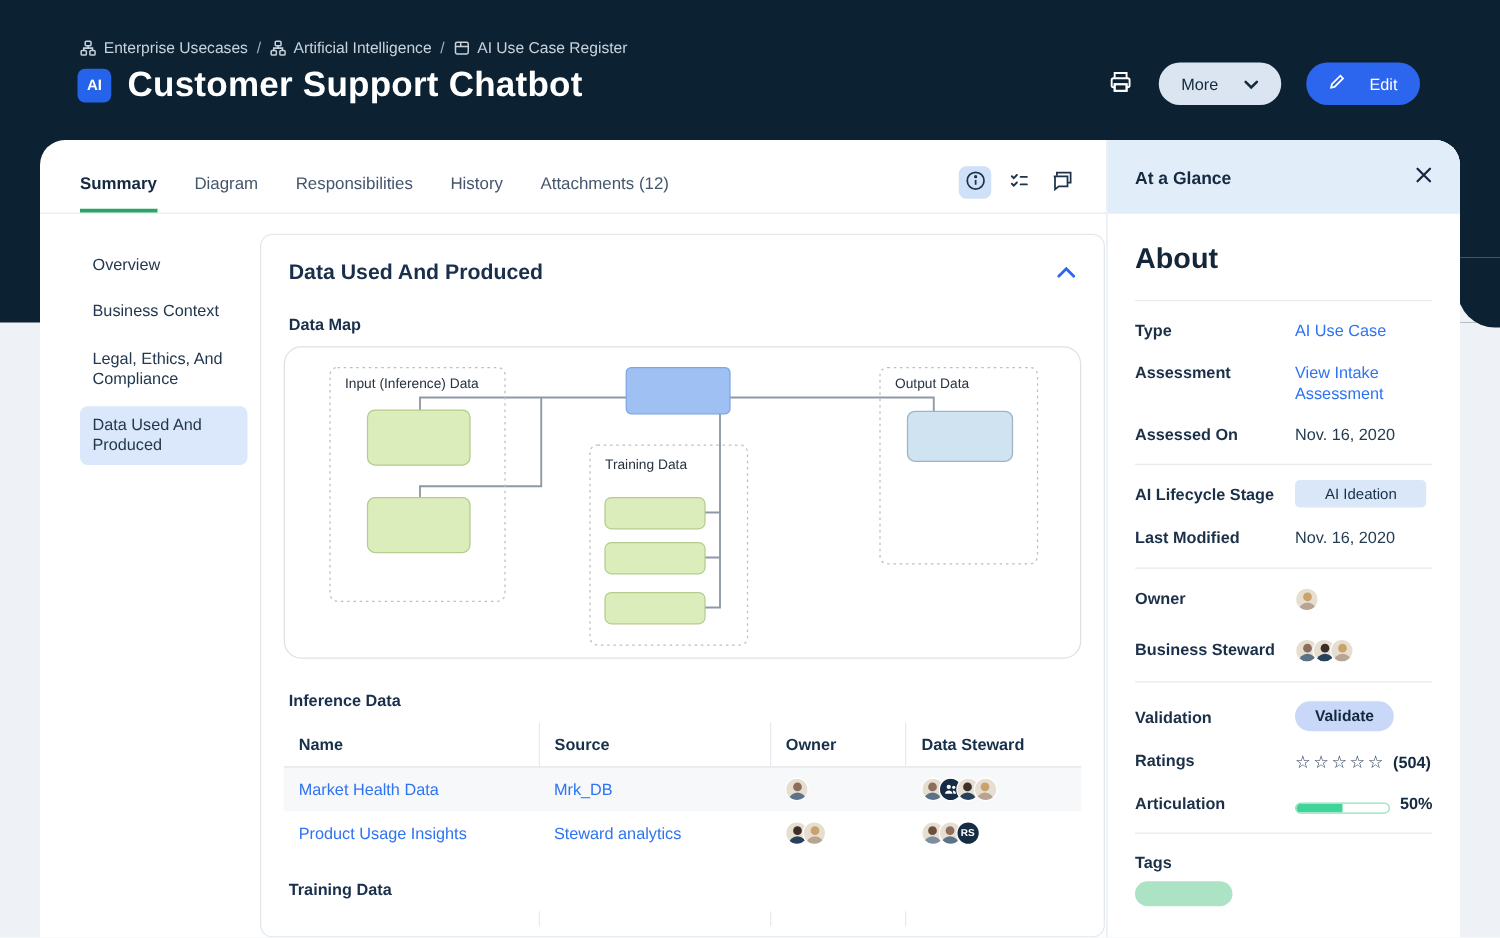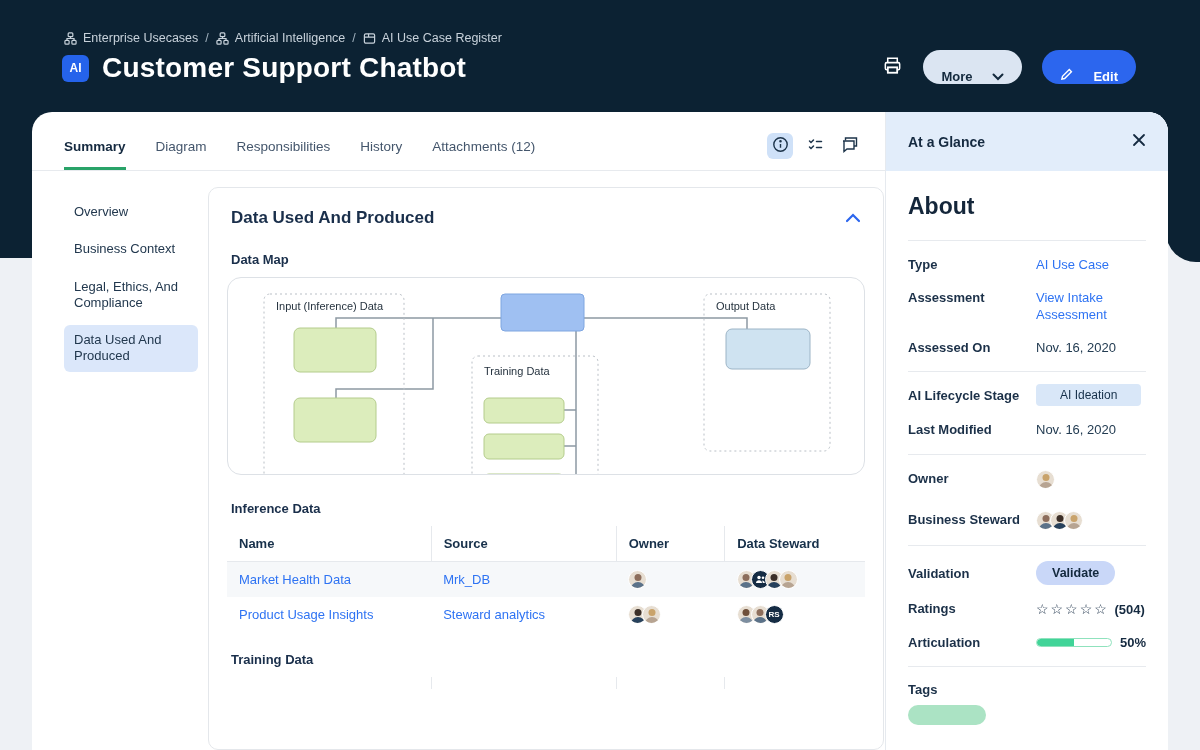--- a/index.html
+++ b/index.html
@@ -22,21 +22,21 @@
   .crumb-sep { color:#9fb0bd; }
 
   .title-row { position:absolute; top:52px; left:62px; display:flex; align-items:center; gap:13px; }
   .ai-badge { width:27px; height:27px; border-radius:6px; background:#2563eb; color:#fff;
     font-size:12px; font-weight:bold; display:flex; align-items:center; justify-content:center; }
   .page-title { color:#fff; font-size:28px; font-weight:bold; letter-spacing:.2px; }
 
   .top-actions { position:absolute; top:50px; right:64px; display:flex; align-items:center; gap:20px; }
   .icon-plain { background:none; border:none; color:#fff; cursor:pointer; display:flex; }
   .btn { border:none; cursor:pointer; height:34px; border-radius:17px; font-family:inherit;
-    font-size:13px; font-weight:bold; display:flex; align-items:flex-end; gap:20px; padding:0 18px; }
+    font-size:13px; font-weight:normal; display:flex; align-items:center; gap:20px; padding:0 18px; }
   .btn-more { background:#dbe5f2; color:#13293d; }
   .btn-edit { background:#2c66ee; color:#fff; }
 
   
   .card { position:absolute; top:112px; left:32px; width:1136px; height:638px; background:#fff;
     border-radius:20px 20px 0 0; display:flex; overflow:hidden; }
   .main { width:853px; display:flex; flex-direction:column; }
 
   .tabbar { height:59px; min-height:59px; border-bottom:1px solid #e7eaee; display:flex;
     align-items:stretch; padding:10px 22px 0 32px; gap:30px; }
@@ -52,21 +52,21 @@
   .side-nav { width:150px; min-width:150px; padding:10px 0 0 16px; font-size:13px; color:#22384e; }
   .nav-item { padding:7px 10px; border-radius:6px; margin-bottom:7px; line-height:1.25; cursor:pointer; }
   .nav-item.selected { background:#dbe7fa; }
 
   .section-card { margin-left:10px; width:676px; border:1px solid #e4e7eb; border-radius:10px;
     padding:18px 18px 0 18px; }
   .section-head { display:flex; align-items:center; justify-content:space-between; padding:2px 4px 0 4px; }
   .section-title { font-size:17px; font-weight:bold; color:#1a2f4b; }
   .collapse-btn { background:none; border:none; cursor:pointer; color:#2c66ee; display:flex; }
   .sub-label { font-size:13px; font-weight:bold; color:#1a2f4b; margin:24px 4px 10px 4px; }
-  .diagram-box { border:1px solid #dde1e6; border-radius:14px; height:198px; overflow:hidden; }
+  .diagram-box { border:1px solid #dde1e6; border-radius:14px; height:250px; overflow:hidden; }
 
   .mini-table { width:100%; border-collapse:collapse; margin-top:8px; }
   .mini-table th { text-align:left; font-size:13px; color:#17304a; padding:10px 12px;
     border-bottom:1px solid #e6e9ed; border-left:1px solid #e6e9ed; }
   .mini-table th:first-child { border-left:none; }
   .mini-table td { font-size:13px; padding:8px 12px; vertical-align:middle; }
   .row-alt td { background:#f6f8fa; }
   a.cell-link { color:#2e73f3; text-decoration:none; cursor:pointer; }
 
   .avatar-stack { display:flex; }
@@ -103,21 +103,21 @@
   .field { display:flex; align-items:flex-start; margin:15px 0; font-size:13px; }
   .field-label { width:128px; min-width:128px; font-weight:bold; color:#1b3048; line-height:1.35; }
   .field-value { flex:1; color:#233c52; line-height:1.35; }
   a.side-link { color:#2e73f3; text-decoration:none; cursor:pointer; }
   .stage-badge { display:inline-block; background:#d9e7f8; color:#16304a; font-size:12px;
     padding:3px 24px; border-radius:4px; }
   .validate-btn { border:none; cursor:pointer; background:#c9d7f8; color:#13293d; font-family:inherit;
     font-size:12.5px; font-weight:bold; padding:5px 16px; border-radius:14px; }
   .stars { font-size:14px; letter-spacing:2px; color:#1b3048; cursor:pointer; }
   .rating-count { font-weight:bold; color:#152a40; margin-left:2px; }
-  .progress-wrap { display:flex; align-items:center; gap:8px; }
+  .progress-wrap { display:flex; align-items:flex-end; gap:8px; }
   .progress { width:76px; height:9px; border:1.5px solid #8fe2bd; border-radius:6px; position:relative;
     background:#fff; overflow:hidden; }
   .progress-fill { position:absolute; top:0; left:0; bottom:0; background:#41d498; border-radius:6px 0 0 6px; }
   .pct { font-weight:bold; font-size:13px; color:#152a40; }
   .tag-pill { width:78px; height:20px; border-radius:11px; background:#abe3c4; margin-top:8px; cursor:pointer; }
 
   svg { flex:none; }
   .dg-label { font-size:11px; fill:#26333f; font-family:"Liberation Sans",sans-serif; }
 </style>
 </head>

